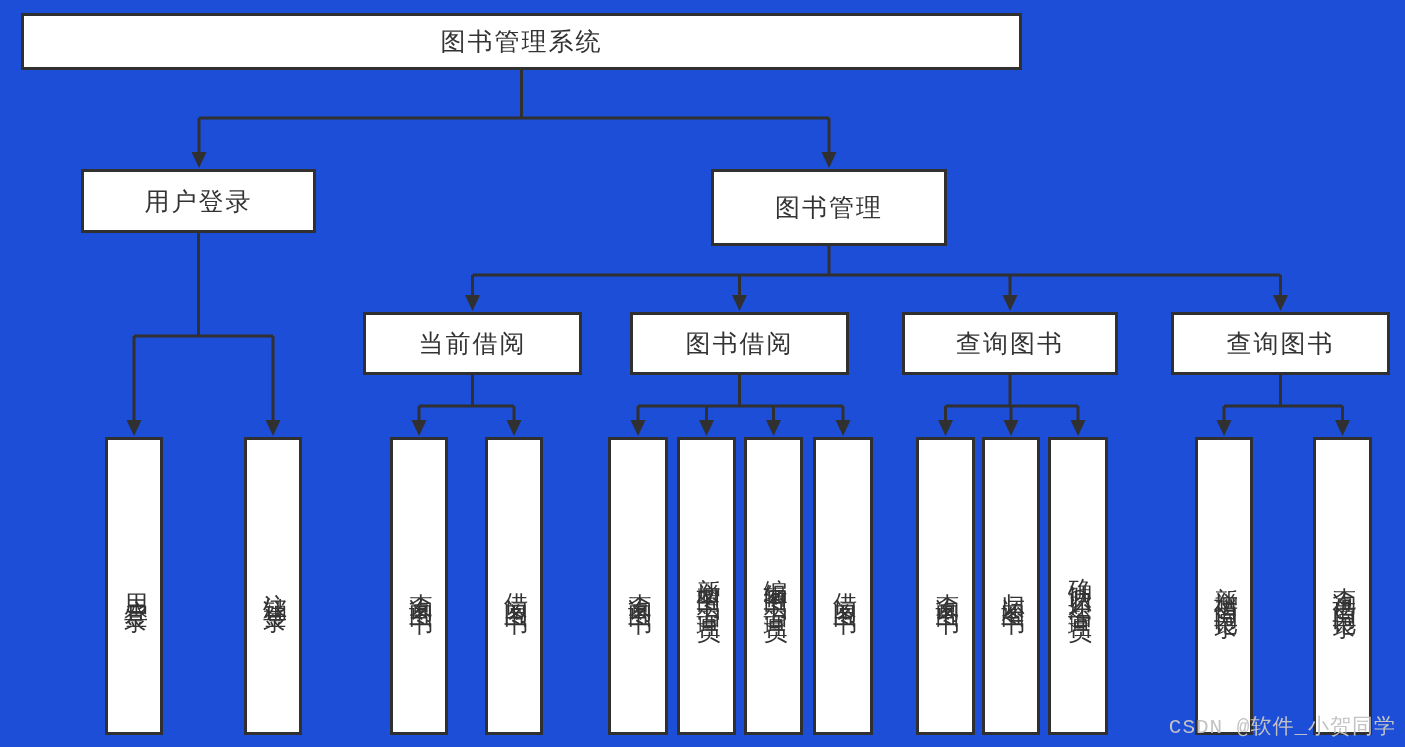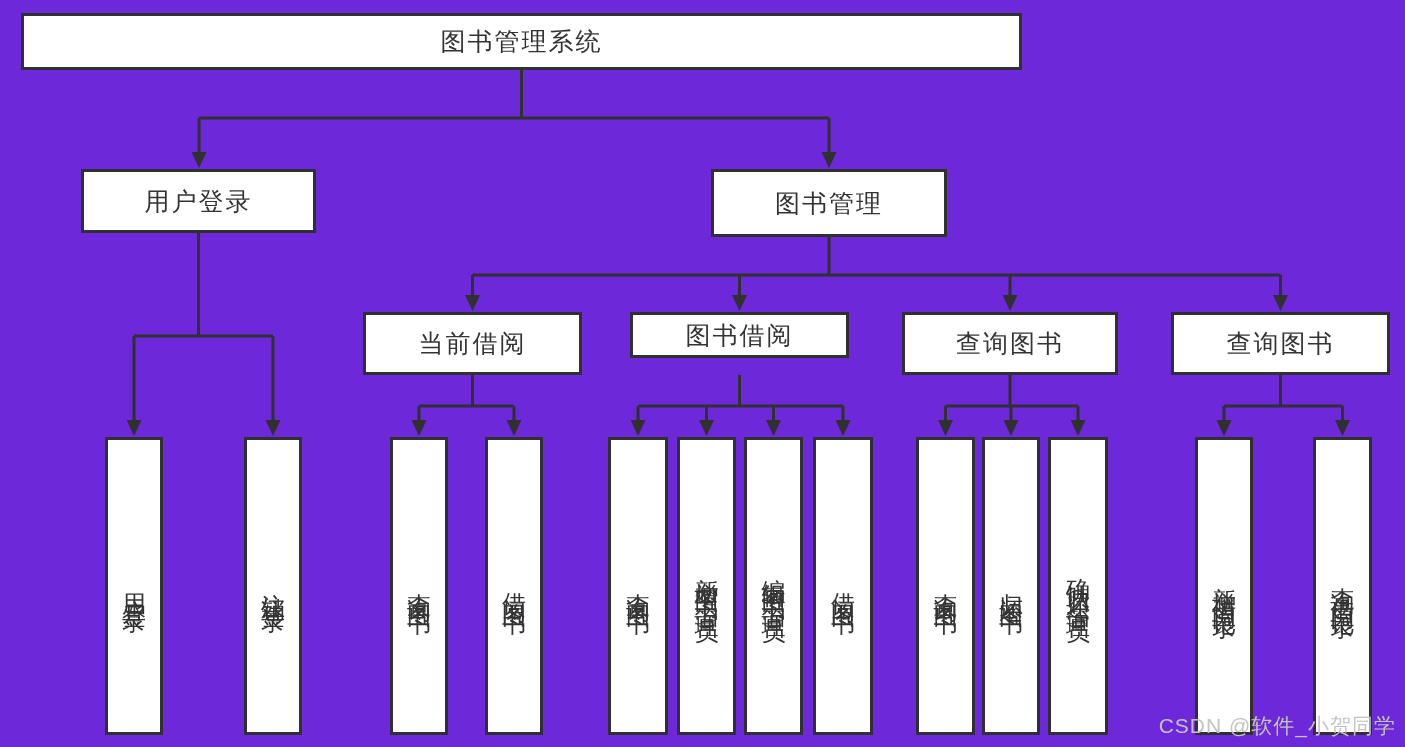--- a/index.html
+++ b/index.html
@@ -6,22 +6,22 @@
     --line: #303030;
     --box-border: #303030;
     --text: #333333;
     --watermark: #c3c3c3;
   }
   html, body { margin: 0; padding: 0; background: #ffffff; }
   #canvas {
     position: relative;
     width: 1405px;
     height: 747px;
-    background: #6d28d9;
-    font-family: Liberation Sans, sans-serif;
+    background: #1d4ed8;
+    font-family: Liberation Mono, monospace;
     color: var(--text);
     overflow: hidden;
   }
   #connectors {
     position: absolute;
     left: 0; top: 0;
     width: 1405px; height: 747px;
     pointer-events: none;
   }
   #connectors path {
@@ -104,24 +104,24 @@
     <g>
       <path d="M1280.5,375 V406 M1224,406 H1342.5 M1224,406 V421 M1342.5,406 V421"></path>
       <polygon points="1216.5,420 1231.5,420 1224,436"></polygon>
       <polygon points="1335,420 1350,420 1342.5,436"></polygon>
     </g>
   </svg>
 
   <div class="box h-box" style="left:21px; top:13px; width:1001px; height:57px;">图书管理系统</div>
 
   <div class="box h-box" style="left:81px; top:169px; width:235px; height:64px;">用户登录</div>
-  <div class="box h-box" style="left:711px; top:169px; width:236px; height:68px;">图书管理</div>
+  <div class="box h-box" style="left:711px; top:169px; width:236px; height:77px;">图书管理</div>
 
   <div class="box h-box" style="left:363px; top:312px; width:219px; height:63px;">当前借阅</div>
-  <div class="box h-box" style="left:630px; top:312px; width:219px; height:46px;">图书借阅</div>
+  <div class="box h-box" style="left:630px; top:312px; width:219px; height:63px;">图书借阅</div>
   <div class="box h-box" style="left:902px; top:312px; width:216px; height:63px;">查询图书</div>
   <div class="box h-box" style="left:1171px; top:312px; width:219px; height:63px;">查询图书</div>
 
   <div class="box leaf" style="left:105px; top:437px; width:58px; height:298px;">用户登录</div>
   <div class="box leaf" style="left:244px; top:437px; width:58px; height:298px;">注销登录</div>
 
   <div class="box leaf" style="left:390px; top:437px; width:58px; height:298px;">查询图书</div>
   <div class="box leaf" style="left:485px; top:437px; width:58px; height:298px;">借阅图书</div>
 
   <div class="box leaf" style="left:608px; top:437px; width:60px; height:298px;">查询图书</div>

